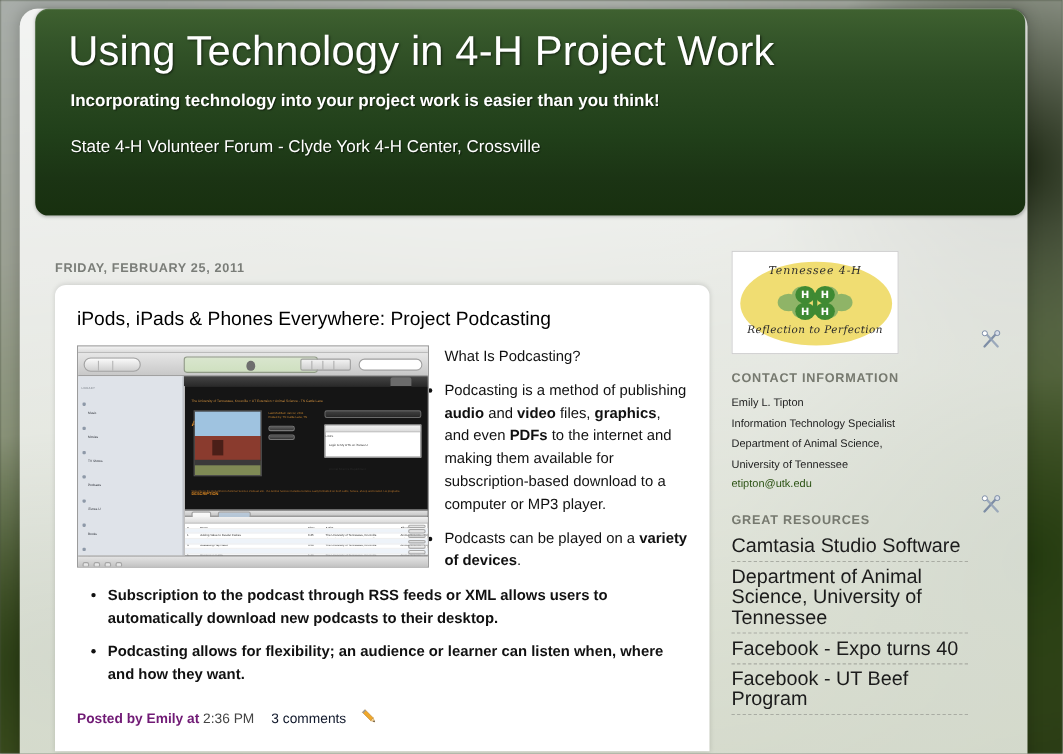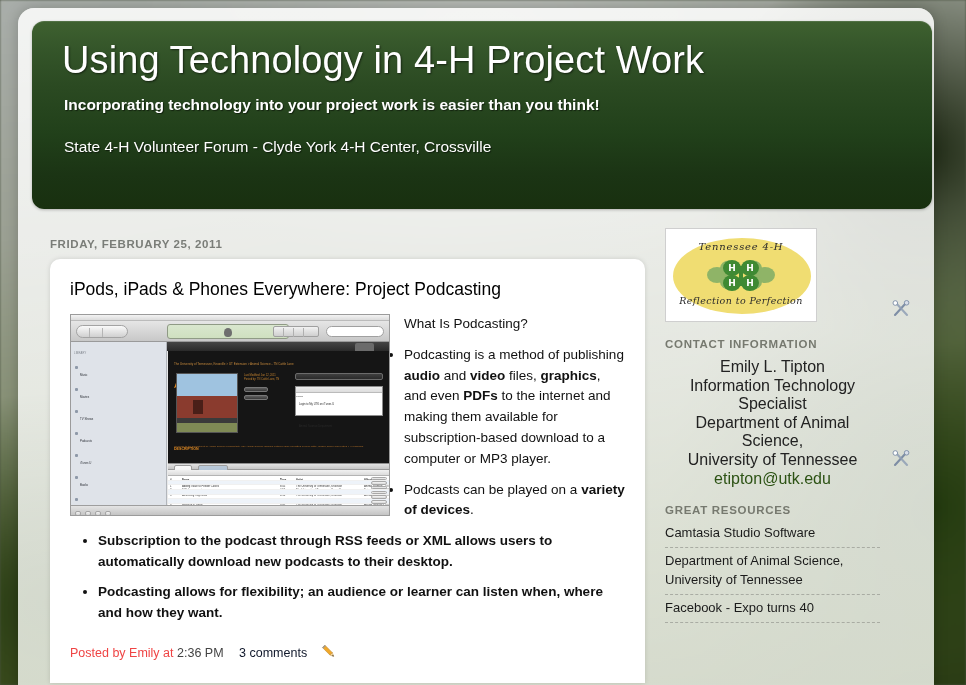--- a/index.html
+++ b/index.html
@@ -29,21 +29,21 @@
     box-shadow:0 0 14px rgba(0,0,0,0.22);
   }
   #shell-inner{
     position:absolute; inset:0;
     background:linear-gradient(180deg, rgba(255,255,255,0.52) 0%, rgba(255,255,255,0.30) 40%, rgba(240,244,236,0.34) 70%, rgba(226,233,214,0.40) 100%);
     border-radius:16px 16px 10px 10px;
   }
 
   
   #header{
-    position:absolute; left:32px; top:21px; width:900px; height:188px;
+    position:absolute; left:32px; top:8px; width:900px; height:188px;
     background:linear-gradient(180deg,#3f6130 0%, #35562a 14%, #2b4a22 34%, #21401a 60%, #1b3414 82%, #18300f 100%);
     border-radius:12px;
     box-shadow:inset 0 1px 0 rgba(255,255,255,0.10), 0 1px 3px rgba(0,0,0,0.25);
     overflow:hidden;
   }
   #blog-title{
     position:absolute; left:30px; top:18px;
     font-size:38px; color:#ffffff; font-weight:normal;
     letter-spacing:0.1px;
     text-shadow:1px 1px 2px rgba(0,0,0,0.55);
@@ -137,21 +137,21 @@
   
   .p-first{ margin:0 0 10px 0; }
   ul.tight{ margin:0 0 10px 0; padding-left:17px; list-style:disc; }
   ul.tight li{ margin-bottom:10px; }
   ul.mainbul{ clear:both; margin:4px 0 0 0; padding-left:28px; list-style:disc; }
   ul.mainbul li{ margin-bottom:9px;font-weight:bold; }
   .post-footer{
     clear:both; padding:11px 0 16px 0;
     font-size:12.5px; color:#9a9a9a;
   }
-  .post-footer .lbl{ color:#ef4444; }
+  .post-footer .lbl{ color:#701a75;font-weight:bold; }
   .post-footer .tm{ color:#444; }
   .post-footer .cmt{ color:#0f172a; margin-left:12px; }
   .pencil{ display:inline-block; vertical-align:-3px; margin-left:9px; }
 
   
   #sidebar{ position:absolute; left:665px; top:228px; width:215px; }
   .logo-box{
     width:152px; height:94px; background:#ffffff;
     border:1px solid #cfcfcf; position:relative; overflow:hidden;
   }
@@ -163,25 +163,25 @@
     position:absolute; width:100%; text-align:center;
     font-family:"DejaVu Serif", serif; font-style:italic; color:#2a2a2a;
   }
   .logo-top{ top:12px; font-size:10px; letter-spacing:0.8px; }
   .logo-bot{ top:66px; font-size:9.5px; letter-spacing:0.4px; }
   .clover{ position:absolute; left:50%; top:50%; transform:translate(-50%,-50%); width:72px; height:46px; }
   .widget-title{
     font-size:11.5px; font-weight:bold; letter-spacing:0.7px;
     color:#76796f; text-transform:uppercase; margin:16px 0 8px 0;
   }
-  .contact-body{ font-size:16px; line-height:18.6px; color:#222;text-align:center; }
+  .contact-body{ font-size:10px; line-height:18.6px; color:#222; }
   .contact-body a{ color:#2c5214; text-decoration:none; }
   .res-list{ list-style:none; margin:0; padding:0; }
   .res-list li{
-    font-size:13px; line-height:18.2px; color:#1b1b1b;
+    font-size:18px; line-height:18.2px; color:#1b1b1b;
     padding:4px 0 5px 0; border-bottom:1px dashed #a9aca3;
   }
   .res-list li:first-child{ padding-top:0; }
 
   
   .wrench{ position:absolute; width:22px; height:22px; }
   #wrench1{ left:890px; top:298px; }
   #wrench2{ left:890px; top:448px; }
 </style>
 </head>
@@ -416,20 +416,21 @@
     <div>Department of Animal Science,</div>
     <div>University of Tennessee</div>
     <a href="#">etipton@utk.edu</a>
   </div>
 
   <div class="widget-title">GREAT RESOURCES</div>
   <ul class="res-list" id="res-list">
       <li>Camtasia Studio Software</li>
       <li>Department of Animal Science, University of Tennessee</li>
       <li>Facebook - Expo turns 40</li>
+      <li>Facebook - UT Beef Program</li>
     </ul>
 </div>
 
 <span class="wrench" id="wrench1">
   <svg width="22" height="22" viewBox="0 0 22 22">
     <g stroke="#6d7f9c" stroke-width="2.1" stroke-linecap="round" fill="none" opacity="0.85">
       <line x1="5" y1="17" x2="16" y2="5"></line>
     </g>
     <g stroke="#8f9fb5" stroke-width="2.1" stroke-linecap="round" fill="none" opacity="0.85">
       <line x1="17" y1="17" x2="6" y2="5"></line>

